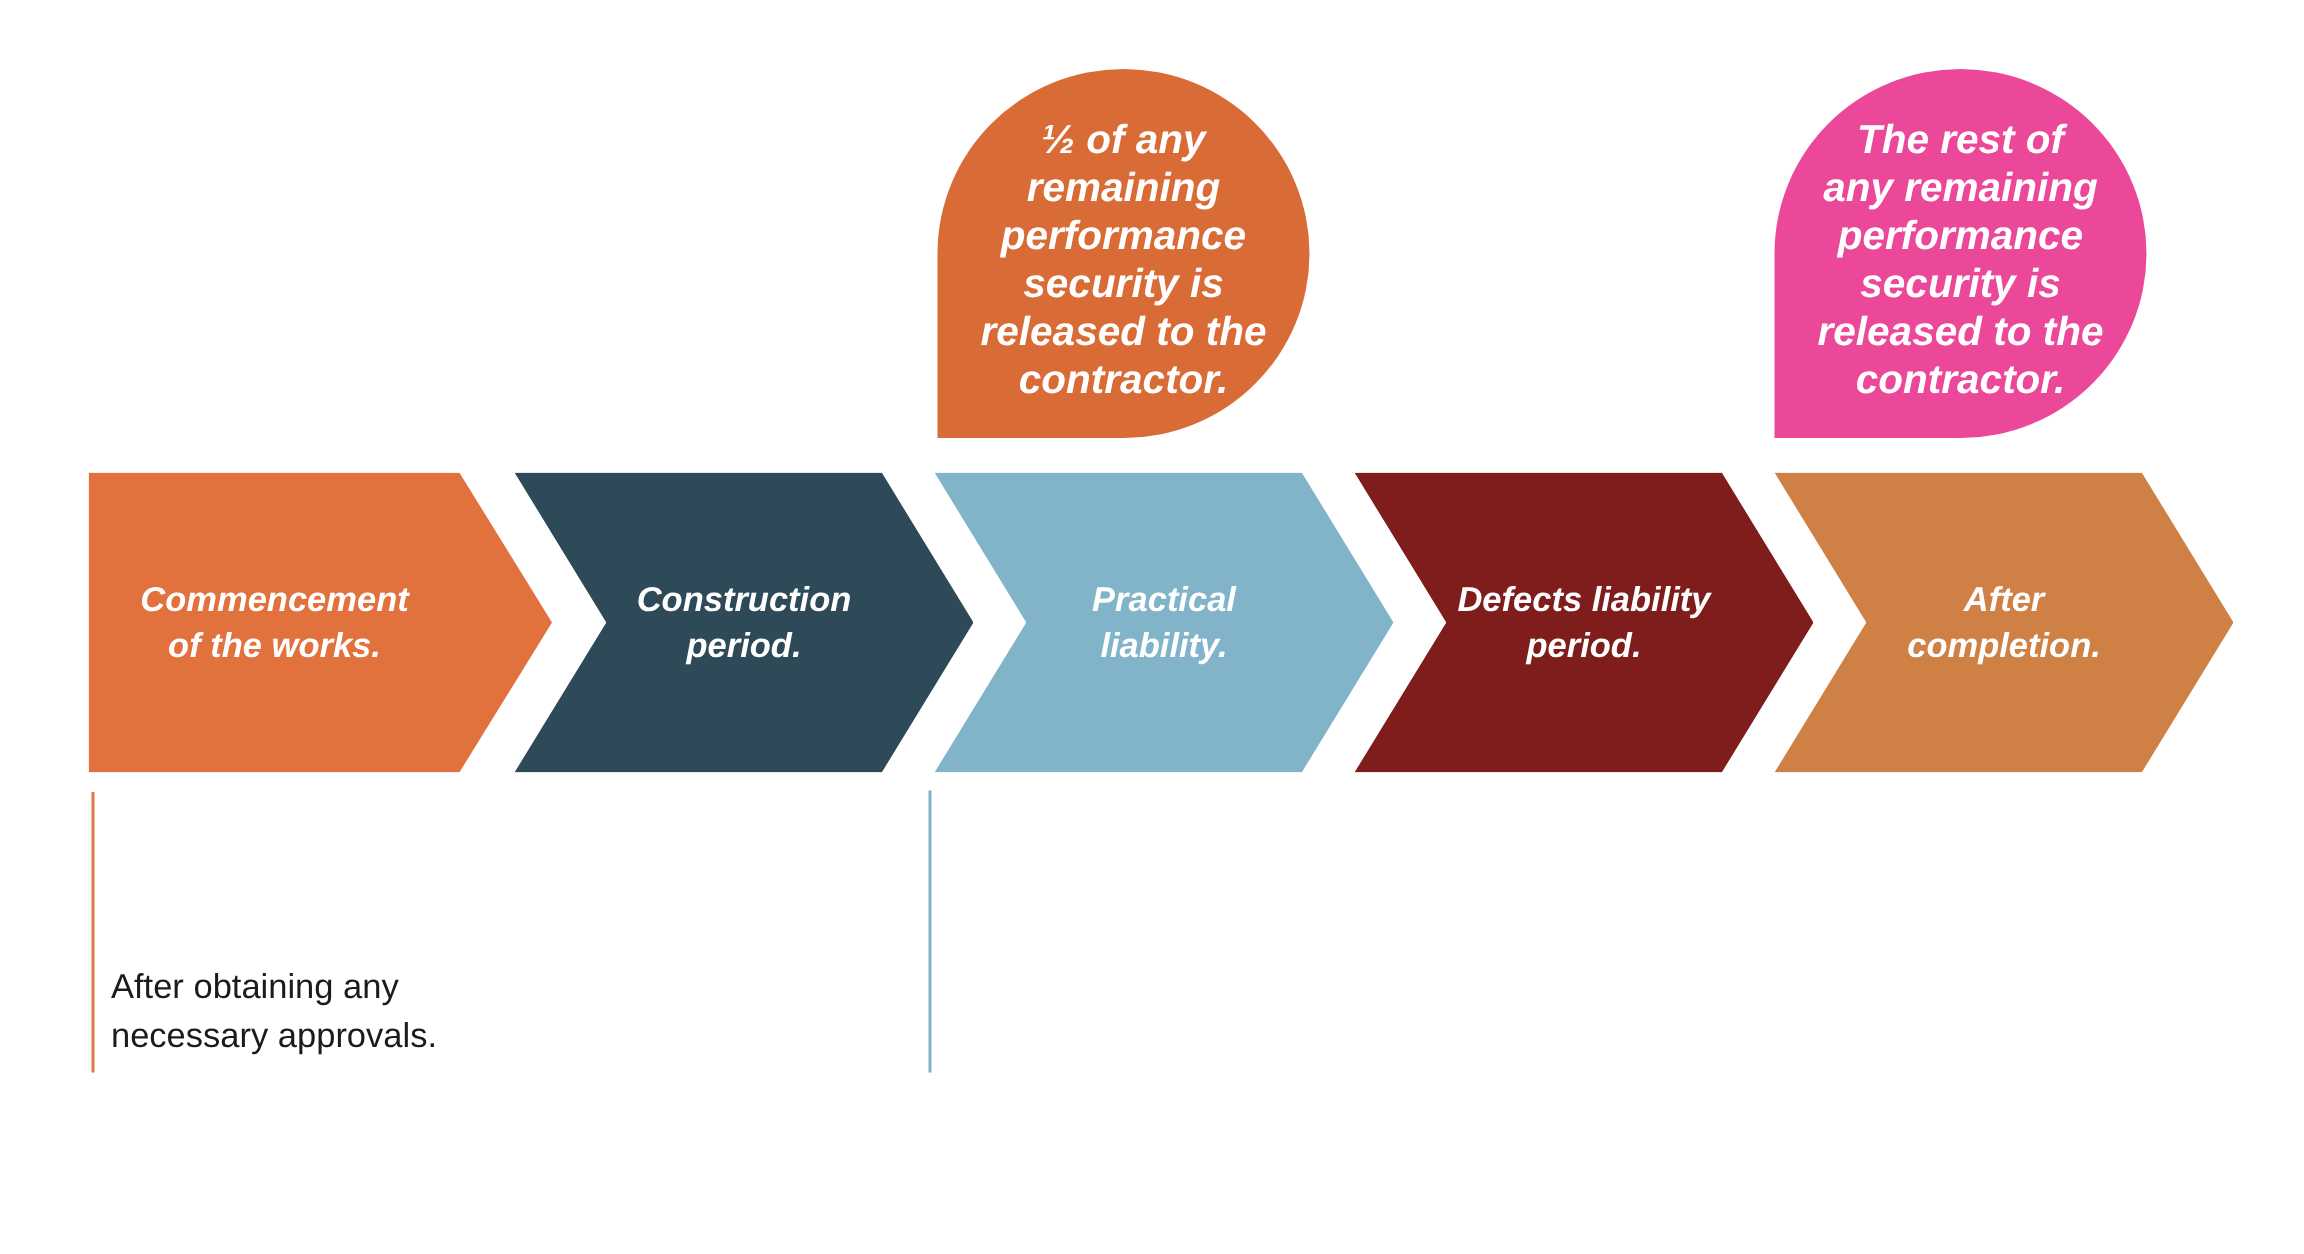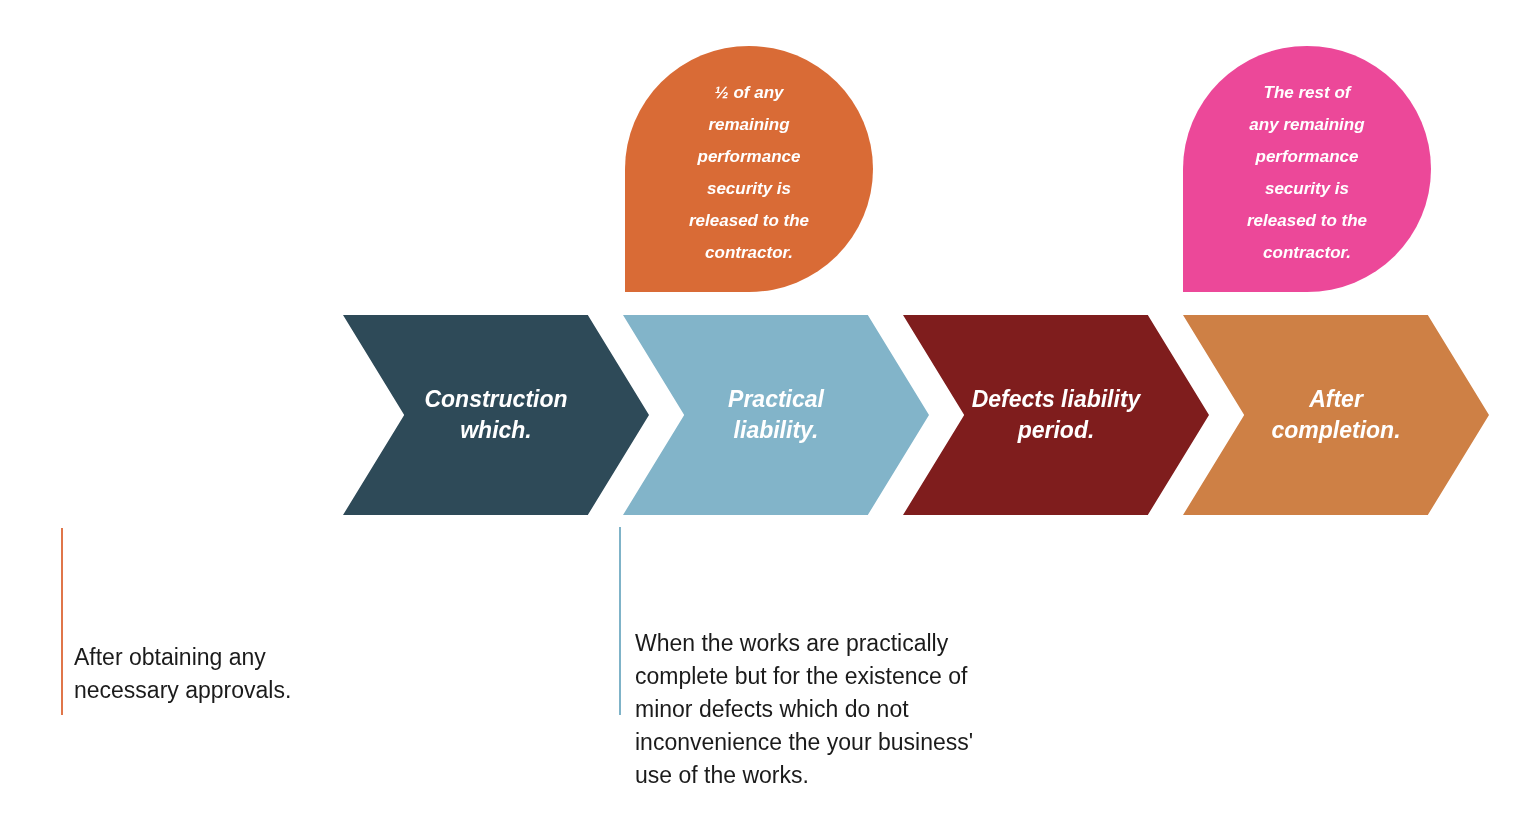--- a/index.html
+++ b/index.html
@@ -15,21 +15,21 @@
   .callout{
     position:absolute;
     top:46px;
     width:248px;height:246px;
     border-radius:50% 50% 50% 0;
     display:flex;align-items:center;justify-content:center;
     text-align:center;
   }
   .callout .callout-txt{
     font-style:italic;font-weight:700;
-    font-size:17px;line-height:32px;
+    font-size:27px;line-height:32px;
     color:#ffffff;
     white-space:pre-line;
     padding-top:8px;
   }
   #callout-1{left:625px;}
   #callout-2{left:1183px;}
 
   
   .stage{
     position:absolute;
@@ -84,24 +84,28 @@
 
   <div class="callout" id="callout-2" style="background: #ec4899;">
     <div class="callout-txt">The rest of
 any remaining
 performance
 security is
 released to the
 contractor.</div>
   </div>
 
+  <div class="stage first" id="stage-1" style="background: rgb(225, 113, 61);">
+    <div class="stage-label">Commencement
+of the works.</div>
+  </div>
 
   <div class="stage" id="stage-2" style="background: rgb(46, 74, 88);">
     <div class="stage-label">Construction
-which.</div>
+period.</div>
   </div>
 
   <div class="stage" id="stage-3" style="background: rgb(130, 180, 201);">
     <div class="stage-label">Practical
 liability.</div>
   </div>
 
   <div class="stage" id="stage-4" style="background: #7f1d1d;">
     <div class="stage-label">Defects liability
 period.</div>
@@ -112,19 +116,14 @@
 completion.</div>
   </div>
 
   <div class="connector" id="connector-1" style="background: rgb(224, 118, 74);"></div>
 
   <div class="connector" id="connector-2" style="background: rgb(127, 179, 200);"></div>
 
   <div class="note" id="note-1">After obtaining any
 necessary approvals.</div>
 
-  <div class="note" id="note-2">When the works are practically
-complete but for the existence of
-minor defects which do not
-inconvenience the your business'
-use of the works.</div>
 
 </div>
 
 </body></html>

